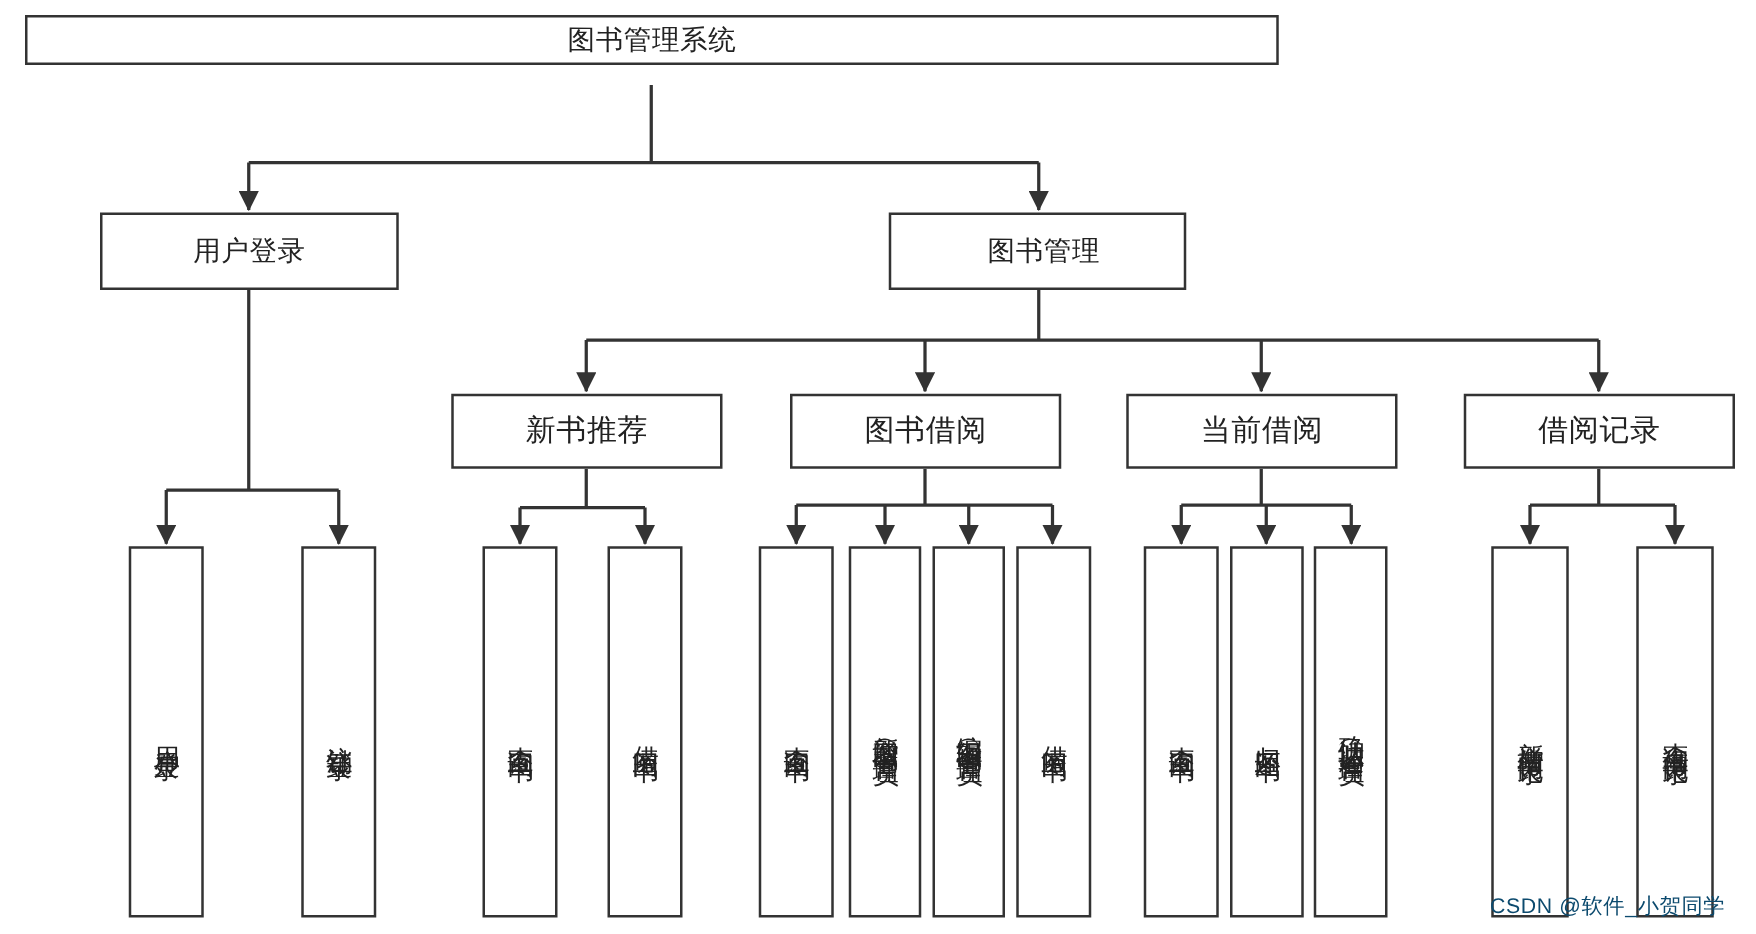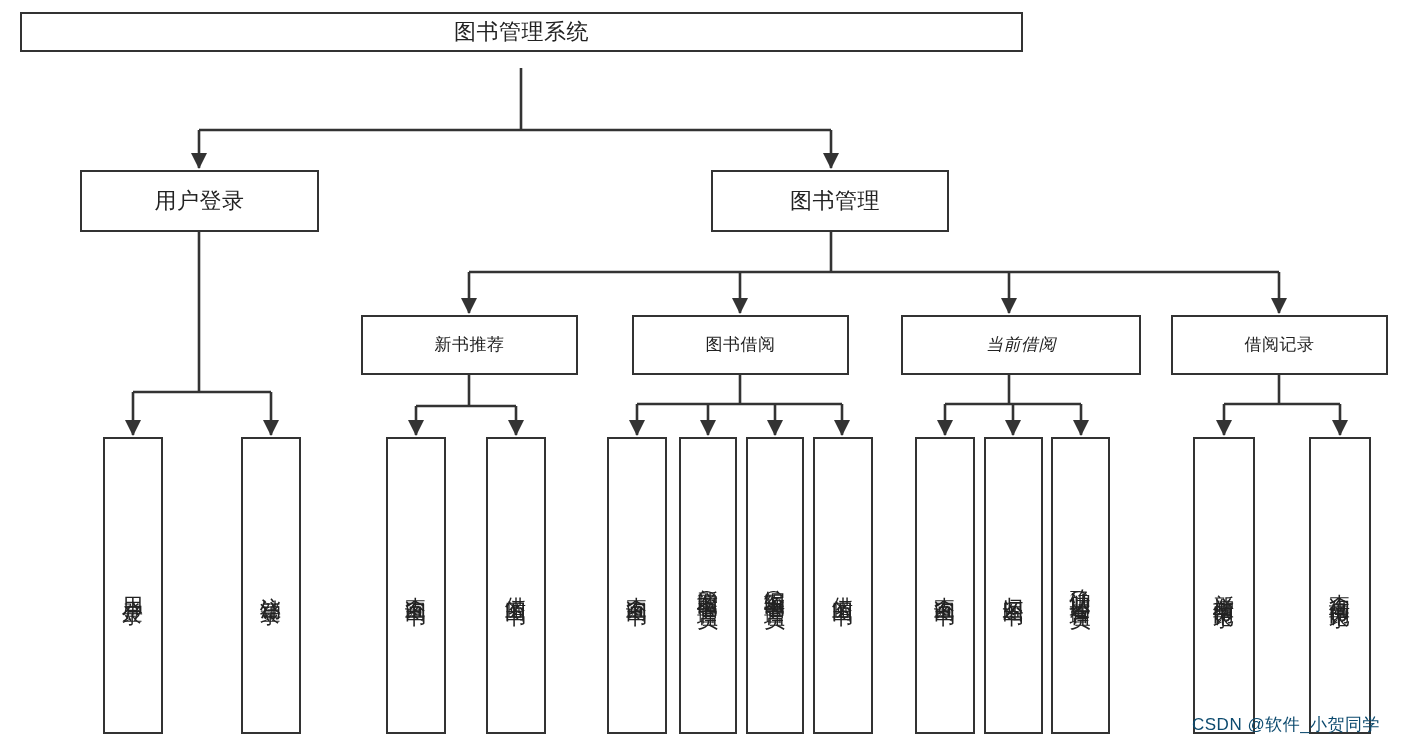--- a/index.html
+++ b/index.html
@@ -48,21 +48,21 @@
   .node.vertical .label {
     writing-mode: vertical-rl;
     text-orientation: upright;
     letter-spacing: 3px;
     font-size: 21px;
     white-space: nowrap;
     line-height: 1;
   }
   .node.level1 .label { font-size: 22px; }
   .node.level2 .label { font-size: 22px; }
-  .node.level3 .label { font-size: 17px; }
+  .node.level3 .label { font-size: 24px; }
   .watermark {
     position: absolute;
     color: #0c4a6e;
     font-size: 17px;
     letter-spacing: 0.5px;
     white-space: nowrap;
     z-index: 5;
   }
 </style>
 </head>
@@ -130,21 +130,21 @@
   <div class="node level2" style="left:711px; top:170px; width:238px; height:62px;padding-left:10px;">
     <span class="label">图书管理</span>
   </div>
 
   <div class="node level3" style="left:361px; top:315px; width:217px; height:60px;">
     <span class="label">新书推荐</span>
   </div>
   <div class="node level3" style="left:632px; top:315px; width:217px; height:60px;">
     <span class="label">图书借阅</span>
   </div>
-  <div class="node level3" style="left:901px; top:315px; width:240px; height:60px;font-style:italic;">
+  <div class="node level3" style="left:901px; top:315px; width:217px; height:60px;">
     <span class="label">当前借阅</span>
   </div>
   <div class="node level3" style="left:1171px; top:315px; width:217px; height:60px;">
     <span class="label">借阅记录</span>
   </div>
 
   <div class="node vertical" style="left:103px; top:437px; width:60px; height:297px;">
     <span class="label">用户登录</span>
   </div>
   <div class="node vertical" style="left:241px; top:437px; width:60px; height:297px;">

